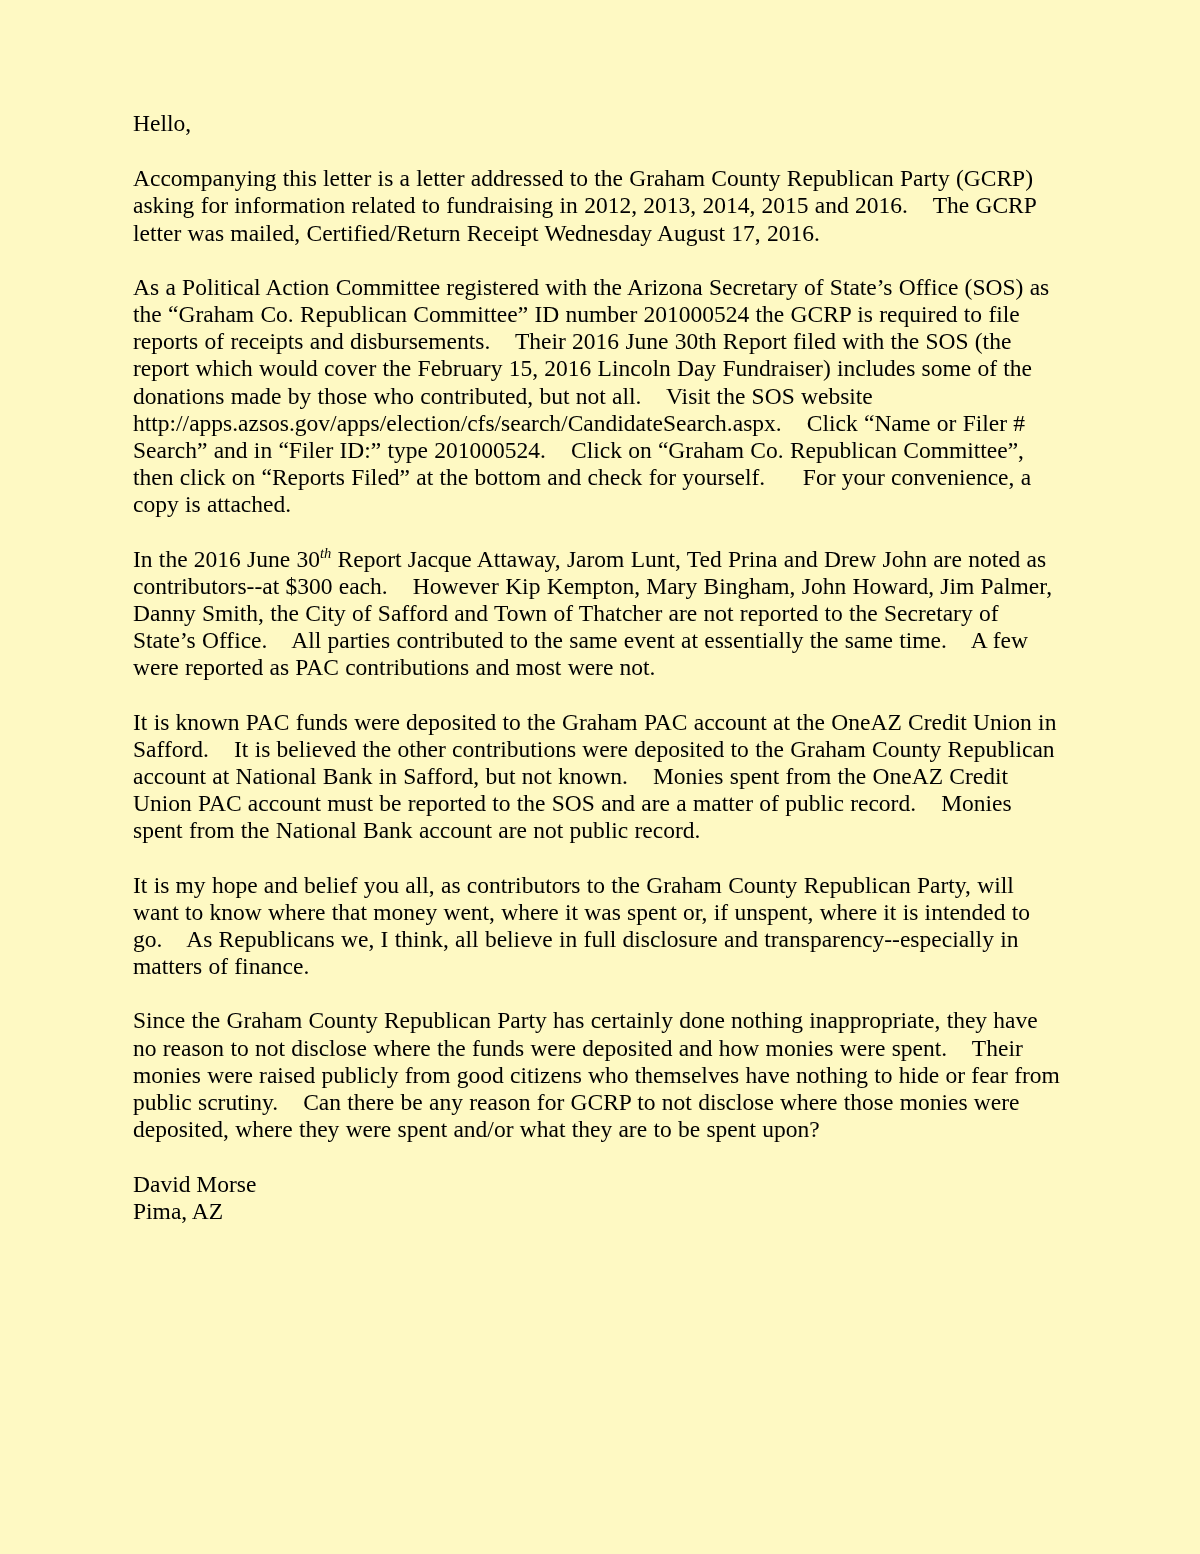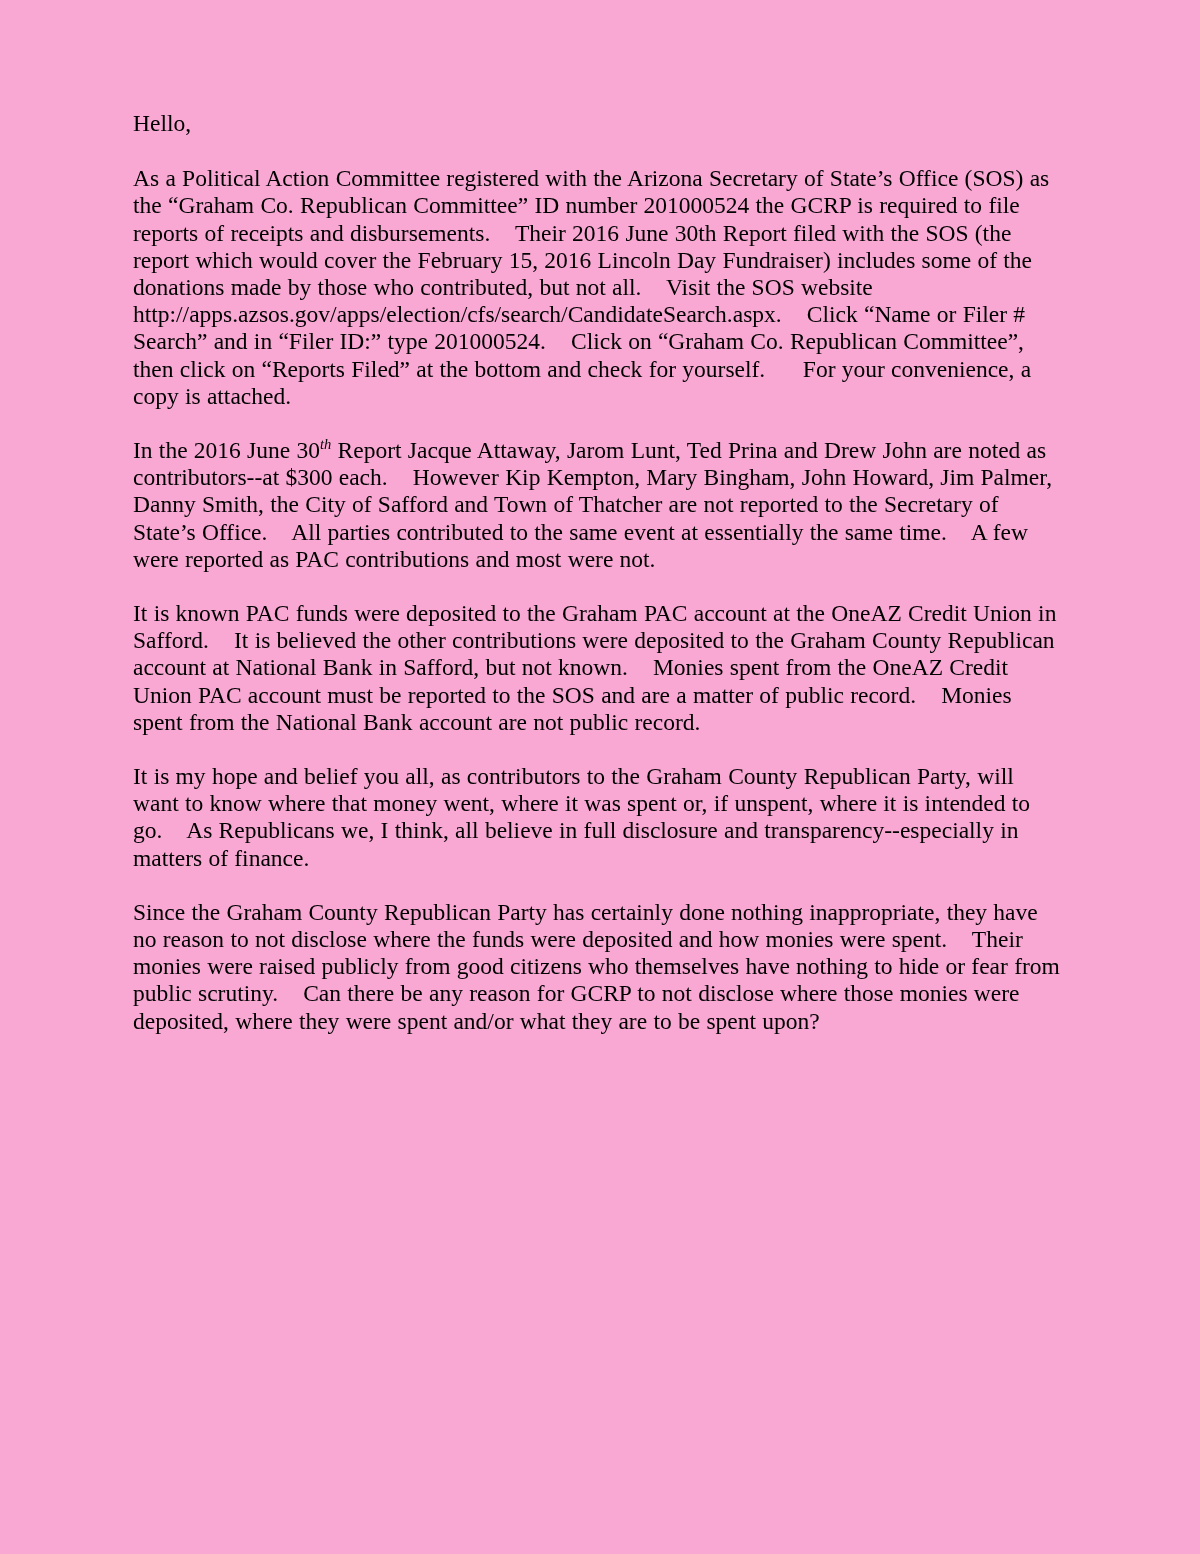--- a/index.html
+++ b/index.html
@@ -11,21 +11,21 @@
     width: 1200px;
     height: 1554px;
     font-family: "Liberation Serif", "DejaVu Serif", serif;
     color: #000000;
     -webkit-font-smoothing: antialiased;
   }
   .page {
     position: relative;
     width: 1200px;
     height: 1554px;
-    background: #f9a8d4;
+    background: #fef9c3;
     box-sizing: border-box;
     padding: 110px 135px 0 133px;
   }
   .letter-body {
     width: 932px;
   }
   p.para {
     margin: 0 0 27px 0;
     font-size: 23.5px;
     line-height: 27.2px;
@@ -54,28 +54,33 @@
   }
 </style>
 </head>
 <body>
 
 <div class="page">
   <div class="letter-body">
 
     <p class="para salutation">Hello,</p>
 
+    <p class="para">Accompanying this letter is a letter addressed to the Graham County Republican Party (GCRP) asking for information related to fundraising in 2012, 2013, 2014, 2015 and 2016.    The GCRP letter was mailed, Certified/Return Receipt Wednesday August 17, 2016.</p>
 
 
     <p class="para">As a Political Action Committee registered with the Arizona Secretary of State’s Office (SOS) as the “Graham Co. Republican Committee” ID number 201000524 the GCRP is required to file reports of receipts and disbursements.    Their 2016 June 30th Report filed with the SOS (the report which would cover the February 15, 2016 Lincoln Day Fundraiser) includes some of the donations made by those who contributed, but not all.    Visit the SOS website http://apps.azsos.gov/apps/election/cfs/search/CandidateSearch.aspx.    Click “Name or Filer # Search” and in “Filer ID:” type 201000524.    Click on “Graham Co. Republican Committee”, then click on “Reports Filed” at the bottom and check for yourself.      For your convenience, a copy is attached.</p>
 
     <p class="para"><span>In the 2016 June 30</span><sup class="ordinal">th</sup><span> Report Jacque Attaway, Jarom Lunt, Ted Prina and Drew John are noted as contributors--at $300 each.    However Kip Kempton, Mary Bingham, John Howard, Jim Palmer, Danny Smith, the City of Safford and Town of Thatcher are not reported to the Secretary of State’s Office.    All parties contributed to the same event at essentially the same time.    A few were reported as PAC contributions and most were not.</span></p>
 
     <p class="para">It is known PAC funds were deposited to the Graham PAC account at the OneAZ Credit Union in Safford.    It is believed the other contributions were deposited to the Graham County Republican account at National Bank in Safford, but not known.    Monies spent from the OneAZ Credit Union PAC account must be reported to the SOS and are a matter of public record.    Monies spent from the National Bank account are not public record.</p>
 
     <p class="para">It is my hope and belief you all, as contributors to the Graham County Republican Party, will want to know where that money went, where it was spent or, if unspent, where it is intended to go.    As Republicans we, I think, all believe in full disclosure and transparency--especially in matters of finance.</p>
 
     <p class="para">Since the Graham County Republican Party has certainly done nothing inappropriate, they have no reason to not disclose where the funds were deposited and how monies were spent.    Their monies were raised publicly from good citizens who themselves have nothing to hide or fear from public scrutiny.    Can there be any reason for GCRP to not disclose where those monies were deposited, where they were spent and/or what they are to be spent upon?</p>
 
 
+    <div class="signature-block">
+      <div>David Morse</div>
+      <div>Pima, AZ</div>
+    </div>
 
   </div>
 </div>
 
 </body></html>

